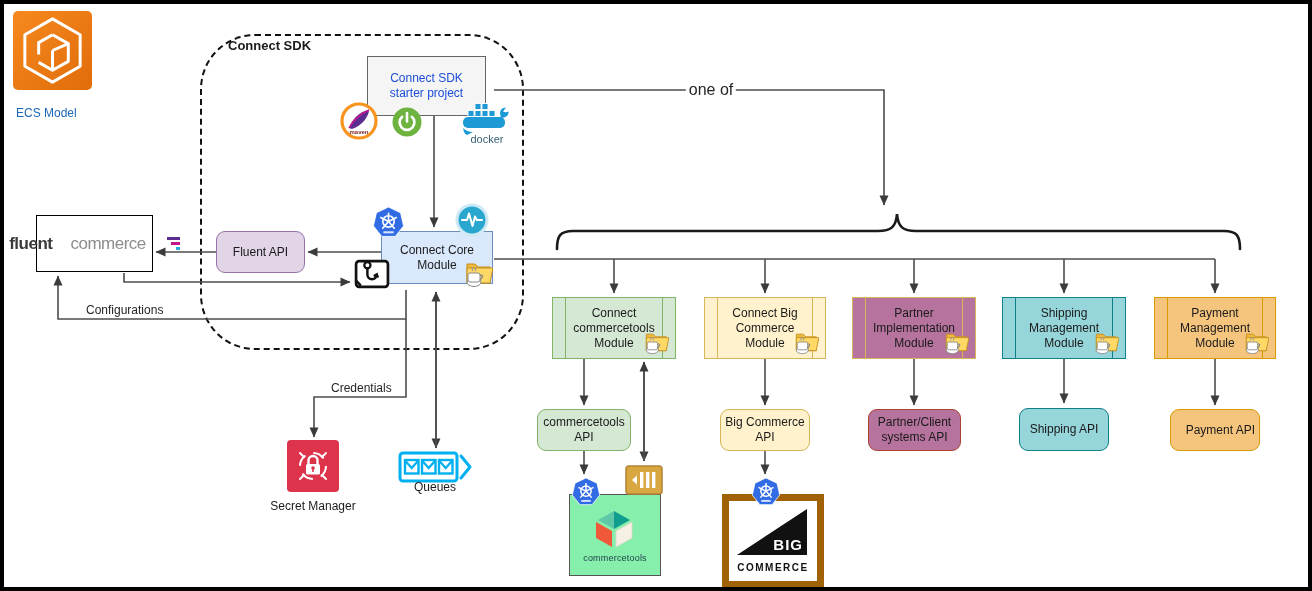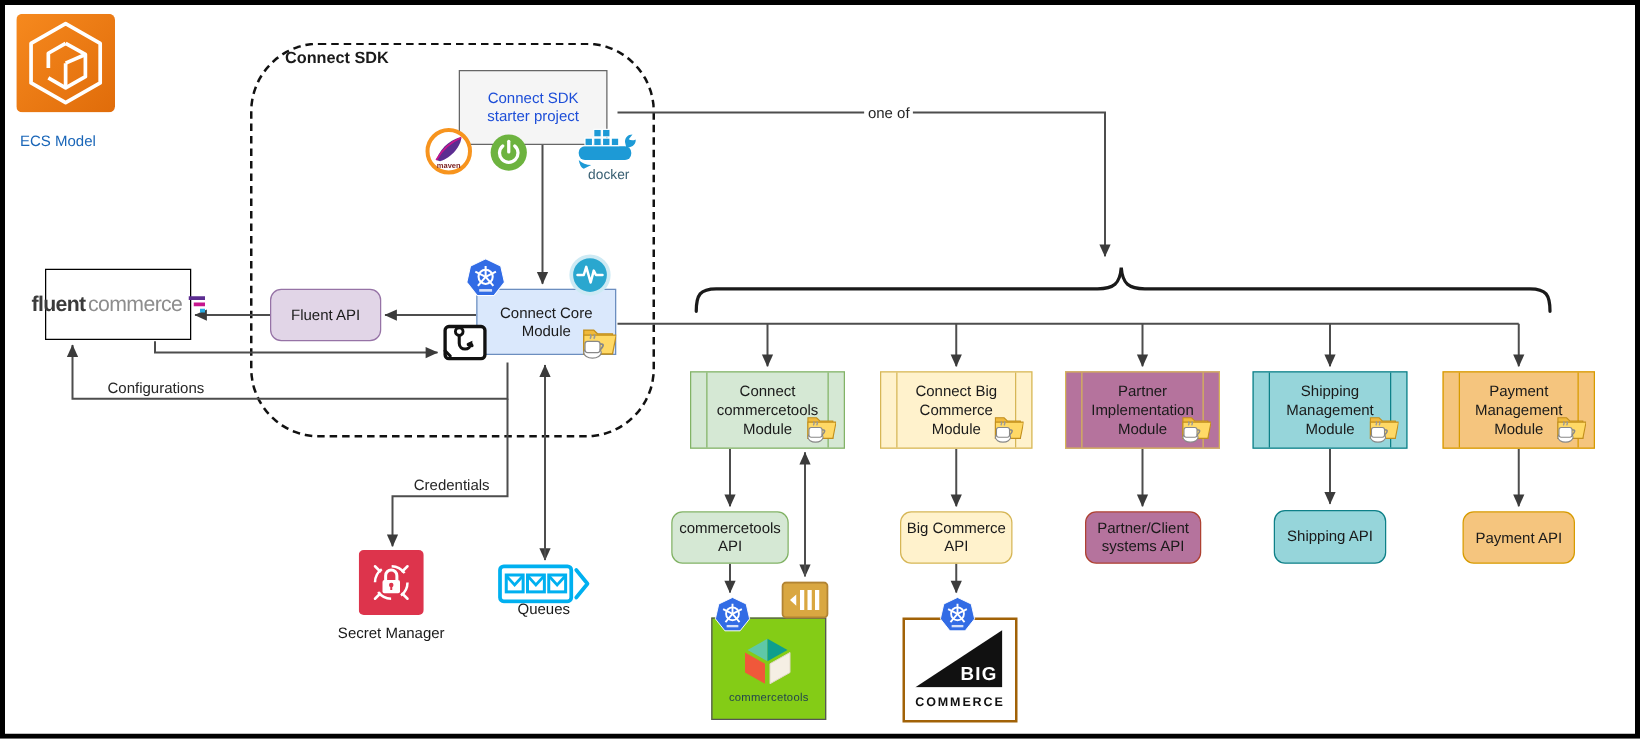--- a/index.html
+++ b/index.html
@@ -6,44 +6,44 @@
   .canvas{position:relative;width:1312px;height:591px;box-sizing:border-box;border:4px solid #000;
           background:#fff;font-family:"Liberation Sans",sans-serif;color:#1a1a1a;overflow:hidden;}
   .box{position:absolute;box-sizing:border-box;border:1px solid #666;background:#f5f5f5;
        display:flex;align-items:center;justify-content:center;text-align:center;
        font-size:12px;line-height:1.25;z-index:10;}
   .rounded{border-radius:9px;}
   .module{z-index:10;}
   .mline{position:absolute;top:0;bottom:0;width:1px;background:#999;}
   .mline.l{left:12px;} .mline.r{right:12px;}
   .icon{position:absolute;z-index:12;line-height:0;}
-  .edge-label{position:absolute;z-index:15;font-size:12px;color:#262626;background:#fff;padding:0 3px;white-space:nowrap;}
+  .edge-label{position:absolute;z-index:15;font-size:16px;color:#262626;background:#fff;padding:0 3px;white-space:nowrap;}
   .plain-label{position:absolute;z-index:15;font-size:12px;color:#262626;white-space:nowrap;}
   #sdk-boundary{position:absolute;left:196px;top:30px;width:320px;height:312px;border:2px dashed #111;
                 border-radius:55px;z-index:1;}
   #sdk-title{position:absolute;left:224px;top:34px;font-size:13px;font-weight:bold;z-index:2;}
   #connector-layer{position:absolute;left:0;top:0;z-index:5;pointer-events:none;}
   .caption{position:absolute;z-index:15;font-size:12px;text-align:center;color:#1a1a1a;}
   
-  .fc-logo{display:flex;align-items:center;gap:2px;}
+  .fc-logo{display:flex;align-items:center;gap:18px;}
   .fc-w1{font-size:17px;font-weight:bold;color:#3b3b3b;letter-spacing:-0.5px;}
   .fc-w2{font-size:17px;color:#8d8d8d;letter-spacing:-0.5px;}
   .fc-mark{display:flex;flex-direction:column;align-items:flex-end;gap:2px;margin-left:3px;}
   .fc-mark i{display:block;height:3px;}
   .fc-b1{width:13px;background:#5c2d91;}
   .fc-b2{width:9px;background:#c6168d;}
   .fc-b3{width:4px;background:#29abe2;}
   
-  .bc-box{position:absolute;left:718px;top:490px;width:88px;height:80px;border:2px solid #a16207;background:#fff;z-index:10;}
+  .bc-box{position:absolute;left:718px;top:490px;width:88px;height:80px;border:7px solid #a16207;background:#fff;z-index:10;}
   .bc-tri{position:absolute;left:8px;top:8px;width:70px;height:46px;background:#111;
           clip-path:polygon(100% 0,100% 100%,0 100%);}
   .bc-big{position:absolute;right:4px;bottom:2px;color:#fff;font-size:15px;font-weight:bold;letter-spacing:1px;}
   .bc-commerce{position:absolute;left:0;right:0;bottom:8px;text-align:center;font-size:10px;font-weight:bold;letter-spacing:1.5px;color:#111;}
   
-  .ct-box{position:absolute;left:565px;top:490px;width:90px;height:80px;border:1px solid #555;background:#84cc16;z-index:10;}
+  .ct-box{position:absolute;left:565px;top:490px;width:90px;height:80px;border:1px solid #555;background:#86efac;z-index:10;}
   .ct-text{position:absolute;left:0;right:0;bottom:12px;text-align:center;font-size:9px;color:#23444e;letter-spacing:0.2px;}
 </style>
 </head>
 <body>
 
 <div class="canvas">
 
   <svg width="0" height="0" style="position:absolute">
     <defs>
       <linearGradient id="ecsgrad" x1="0" y1="0" x2="1" y2="1">
@@ -331,21 +331,21 @@
   </div>
   <div class="box rounded" style="left: 716px; top: 405px; width: 90px; height: 42px; background: rgb(255, 242, 204); border-color: rgb(214, 182, 86);">
     <span style="padding:0 4px">Big Commerce API</span>
   </div>
   <div class="box rounded" style="left: 864px; top: 405px; width: 93px; height: 42px; background: rgb(181, 115, 157); border-color: rgb(174, 65, 50);">
     <span style="padding:0 4px">Partner/Client systems API</span>
   </div>
   <div class="box rounded" style="left: 1015px; top: 404px; width: 90px; height: 43px; background: rgb(150, 213, 218); border-color: rgb(14, 128, 136);">
     <span style="padding:0 4px">Shipping API</span>
   </div>
-  <div class="box rounded" style="left: 1166px; top: 405px; width: 90px; height: 42px; background: rgb(245, 197, 126); border-color: rgb(215, 155, 0);">
+  <div class="box rounded" style="left: 1166px; top: 405px; width: 90px; height: 42px; background: rgb(245, 197, 126); border-color: rgb(215, 155, 0); justify-content: flex-end;">
     <span style="padding:0 4px">Payment API</span>
   </div>
 
   <div class="ct-box">
     <span class="icon" style="left:12px;top:14px;position:absolute">
       <svg width="64" height="42">
           <use href="#sym-ctlogo"></use>
         </svg>
     </span>
     <span class="ct-text">commercetools</span>

